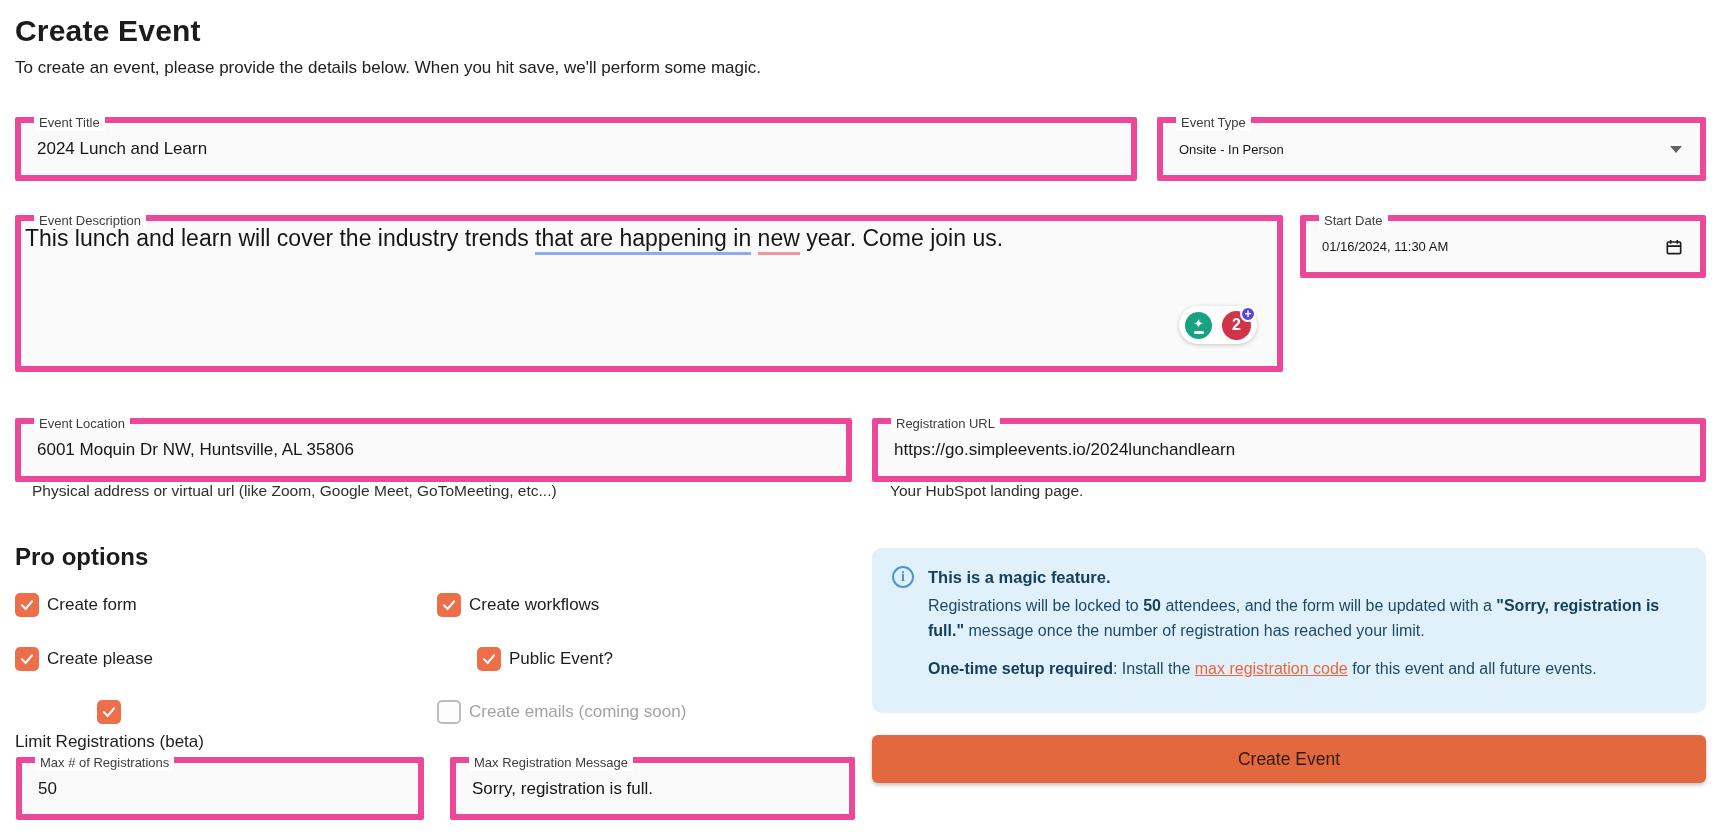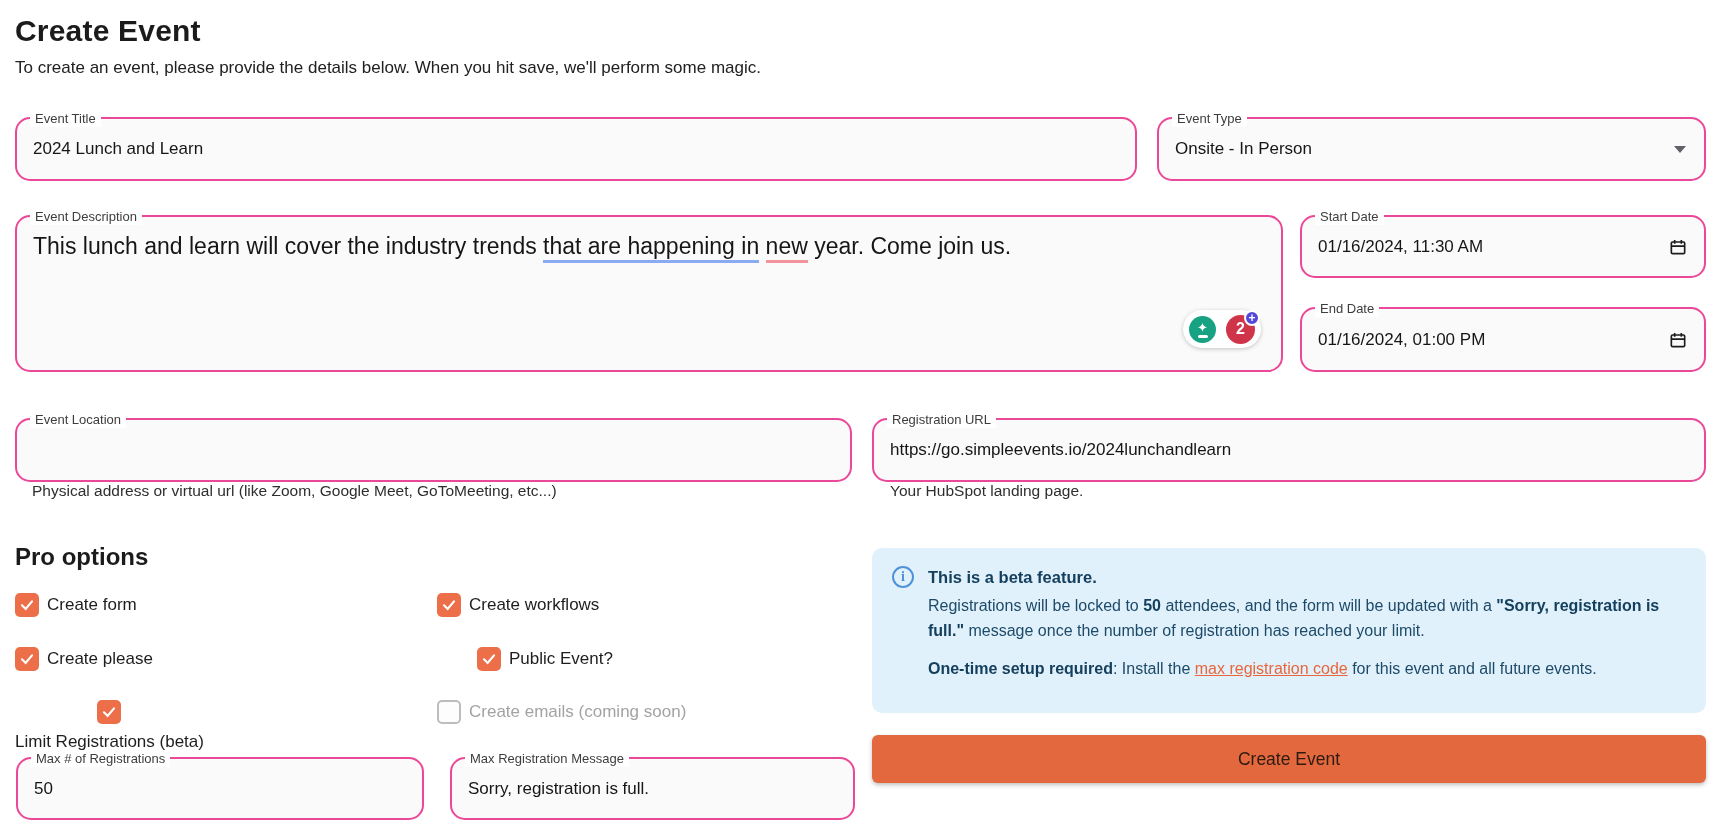--- a/index.html
+++ b/index.html
@@ -4,32 +4,32 @@
 <style>
   * { margin:0; padding:0; box-sizing:border-box; }
   html,body { width:1720px; height:835px; background:#ffffff;
     font-family:"Liberation Sans", sans-serif; color:#1c1c1c; overflow:hidden; }
   .canvas { position:relative; width:1720px; height:745px; }
 
   .page-title { position:absolute; left:15px; top:14px; font-size:30px; font-weight:bold; color:#1b1b1b; letter-spacing:.2px; }
   .page-subtitle { position:absolute; left:15px; top:58px; font-size:17px; color:#212121; }
 
   
-  .field { position:absolute; border:2px solid #ec4899; border-radius:15px; background:#fafafa;
+  .field { position:absolute; border:6px solid #ec4899; border-radius:2px; background:#fafafa;
     display:flex; align-items:center; padding:0 16px; }
   .field .notch-label { position:absolute; top:-9px; left:13px; background:#ffffff; padding:0 5px;
     font-size:13px; color:#3d3d3d; line-height:17px; white-space:nowrap; }
   .field input { border:none; outline:none; background:transparent; width:100%;
     font-family:"Liberation Sans", sans-serif; font-size:17px; font-weight:500; color:#161616; }
-  .value-text { font-size:17px; font-weight:500; color:#161616; }
+  .value-text { font-size:13px; font-weight:500; color:#161616; }
 
   .helper { position:absolute; font-size:15.5px; color:#2e2e2e; }
 
   
-  .desc-box { align-items:flex-start; padding:16px; }
+  .desc-box { align-items:flex-start; padding:4px; }
   .desc-text { font-size:23px; font-weight:400; color:#161616; line-height:26px; }
   .u-blue { border-bottom:3px solid #8aabf2; padding-bottom:1px; }
   .u-red  { border-bottom:3px solid #f2949c; padding-bottom:1px; }
 
   
   .gram-pill { position:absolute; right:20px; bottom:22px; width:78px; height:38px; background:#ffffff;
     border-radius:19px; box-shadow:0 1px 4px rgba(0,0,0,.22); display:flex; align-items:center;
     justify-content:space-between; padding:0 6px; cursor:pointer; }
   .gram-bulb { width:27px; height:27px; border-radius:50%; background:#17a284; color:#ffffff;
     display:flex; align-items:center; justify-content:center; flex-direction:column; font-size:13px; line-height:13px; }
@@ -109,31 +109,24 @@
 
   <div class="field" style="left:1300px; top:215px; width:406px; height:63px;">
     <span class="notch-label">Start Date</span>
     <span class="value-text">01/16/2024, 11:30 AM</span>
     <svg class="cal-icon" viewBox="0 0 24 24" fill="none" stroke="#1c1c1c" stroke-width="2">
       <rect x="4" y="6" width="16" height="14" rx="1.5"></rect>
       <path d="M8 3.5 V8 M16 3.5 V8 M4 11 H20"></path>
     </svg>
   </div>
 
-  <div class="field" style="left:1300px; top:307px; width:406px; height:65px;">
-    <span class="notch-label">End Date</span>
-    <span class="value-text">01/16/2024, 01:00 PM</span>
-    <svg class="cal-icon" viewBox="0 0 24 24" fill="none" stroke="#1c1c1c" stroke-width="2">
-      <rect x="4" y="6" width="16" height="14" rx="1.5"></rect>
-      <path d="M8 3.5 V8 M16 3.5 V8 M4 11 H20"></path>
-    </svg>
-  </div>
 
   <div class="field" style="left:15px; top:418px; width:837px; height:64px;">
     <span class="notch-label">Event Location</span>
+    <input type="text" value="6001 Moquin Dr NW, Huntsville, AL 35806" style="">
   </div>
   <div class="helper" style="left:32px; top:482px;">Physical address or virtual url (like Zoom, Google Meet, GoToMeeting, etc...)</div>
 
   <div class="field" style="left:872px; top:418px; width:834px; height:64px;">
     <span class="notch-label">Registration URL</span>
     <input type="text" value="https://go.simpleevents.io/2024lunchandlearn" style="">
   </div>
   <div class="helper" style="left:890px; top:482px;">Your HubSpot landing page.</div>
 
   <h2 class="section-title">Pro options</h2>
@@ -188,21 +181,21 @@
     <input type="text" value="50" style="">
   </div>
   <div class="field" style="left:450px; top:757px; width:405px; height:63px;">
     <span class="notch-label">Max Registration Message</span>
     <input type="text" value="Sorry, registration is full." style="">
   </div>
 
   <div class="beta-box">
     <span class="info-icon">i</span>
     <div class="beta-content">
-      <div class="beta-title">This is a beta feature.</div>
+      <div class="beta-title">This is a magic feature.</div>
       <div><span>Registrations will be locked to </span><b>50</b><span> attendees, and the form will be updated with a </span><b>"Sorry, registration is full."</b><span> message once the number of registration has reached your limit.</span></div>
       <div class="beta-p2"><b>One-time setup required</b><span>: Install the </span><a class="beta-link">max registration code</a><span> for this event and all future events.</span></div>
     </div>
   </div>
 
   <button class="create-btn">Create Event</button>
 
 </div>
 
 </body></html>

